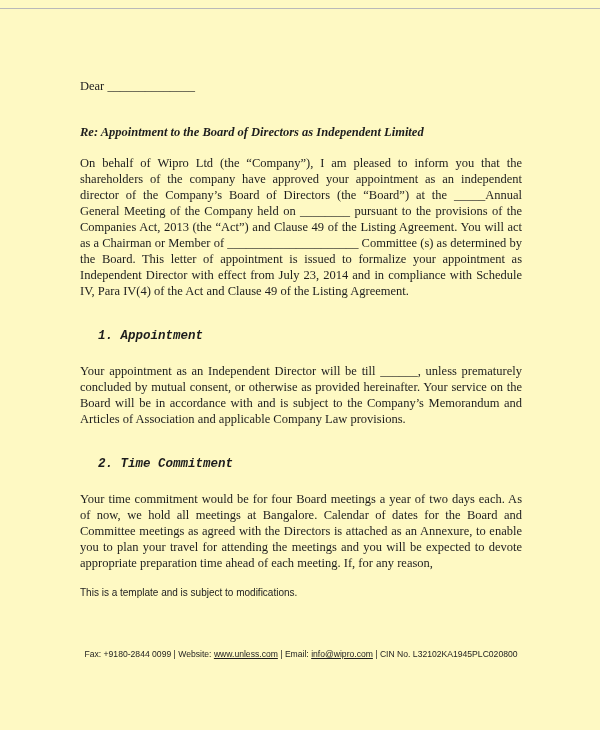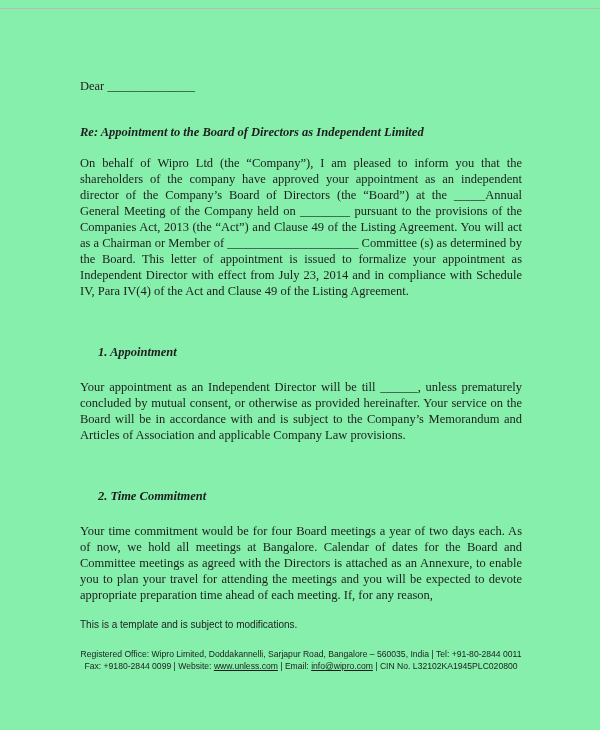--- a/index.html
+++ b/index.html
@@ -7,21 +7,21 @@
     padding: 0;
     background: #ffffff;
     width: 600px;
     height: 730px;
     overflow: hidden;
   }
   .page {
     position: relative;
     width: 600px;
     height: 730px;
-    background: #86efac;
+    background: #fef9c3;
     font-family: "Liberation Serif", serif;
     color: #1d1d1d;
     box-sizing: border-box;
   }
   .page-top-edge {
     position: absolute;
     top: 8px;
     left: 0;
     width: 100%;
     height: 0;
@@ -54,21 +54,21 @@
   }
   .section-heading {
     margin: 30px 0 0 18px;
     font-size: 12.5px;
     line-height: 16px;
     font-weight: bold;
     font-style: italic;
   }
   .para-intro { margin-top: 15px; }
   .para-section { margin-top: 19px; }
-  .heading-gap { margin-top: 45px; }
+  .heading-gap { margin-top: 29px; font-family: Liberation Mono, monospace; }
   .template-note {
     margin: 16px 0 0 0;
     font-size: 10px;
     font-family: "Liberation Sans", sans-serif;
     color: #222222;
   }
   .footer {
     position: absolute;
     top: 648px;
     left: 80px;
@@ -104,19 +104,16 @@
 
     <p class="section-heading heading-gap">2. Time Commitment</p>
 
     <p class="body-para para-section">Your time commitment would be for four Board meetings a year of two days each. As of now, we hold all meetings at Bangalore. Calendar of dates for the Board and Committee meetings as agreed with the Directors is attached as an Annexure, to enable you to plan your travel for attending the meetings and you will be expected to devote appropriate preparation time ahead of each meeting.  If, for any reason,</p>
 
     <p class="template-note">This is a template and is subject to modifications.</p>
   </div>
 
   <div class="footer">
     <div class="footer-line">
-      <span>Registered Office: Wipro Limited, Doddakannelli, Sarjapur Road, Bangalore – 560035, India  |  Tel: +91-80-2844 0011</span>
-    </div>
-    <div class="footer-line">
       <span>Fax: +9180-2844 0099 | Website: </span><a class="footer-link">www.unless.com</a><span> | Email: </span><a class="footer-link">info@wipro.com</a><span> | CIN No. L32102KA1945PLC020800</span>
     </div>
   </div>
 </div>
 
 </body></html>

